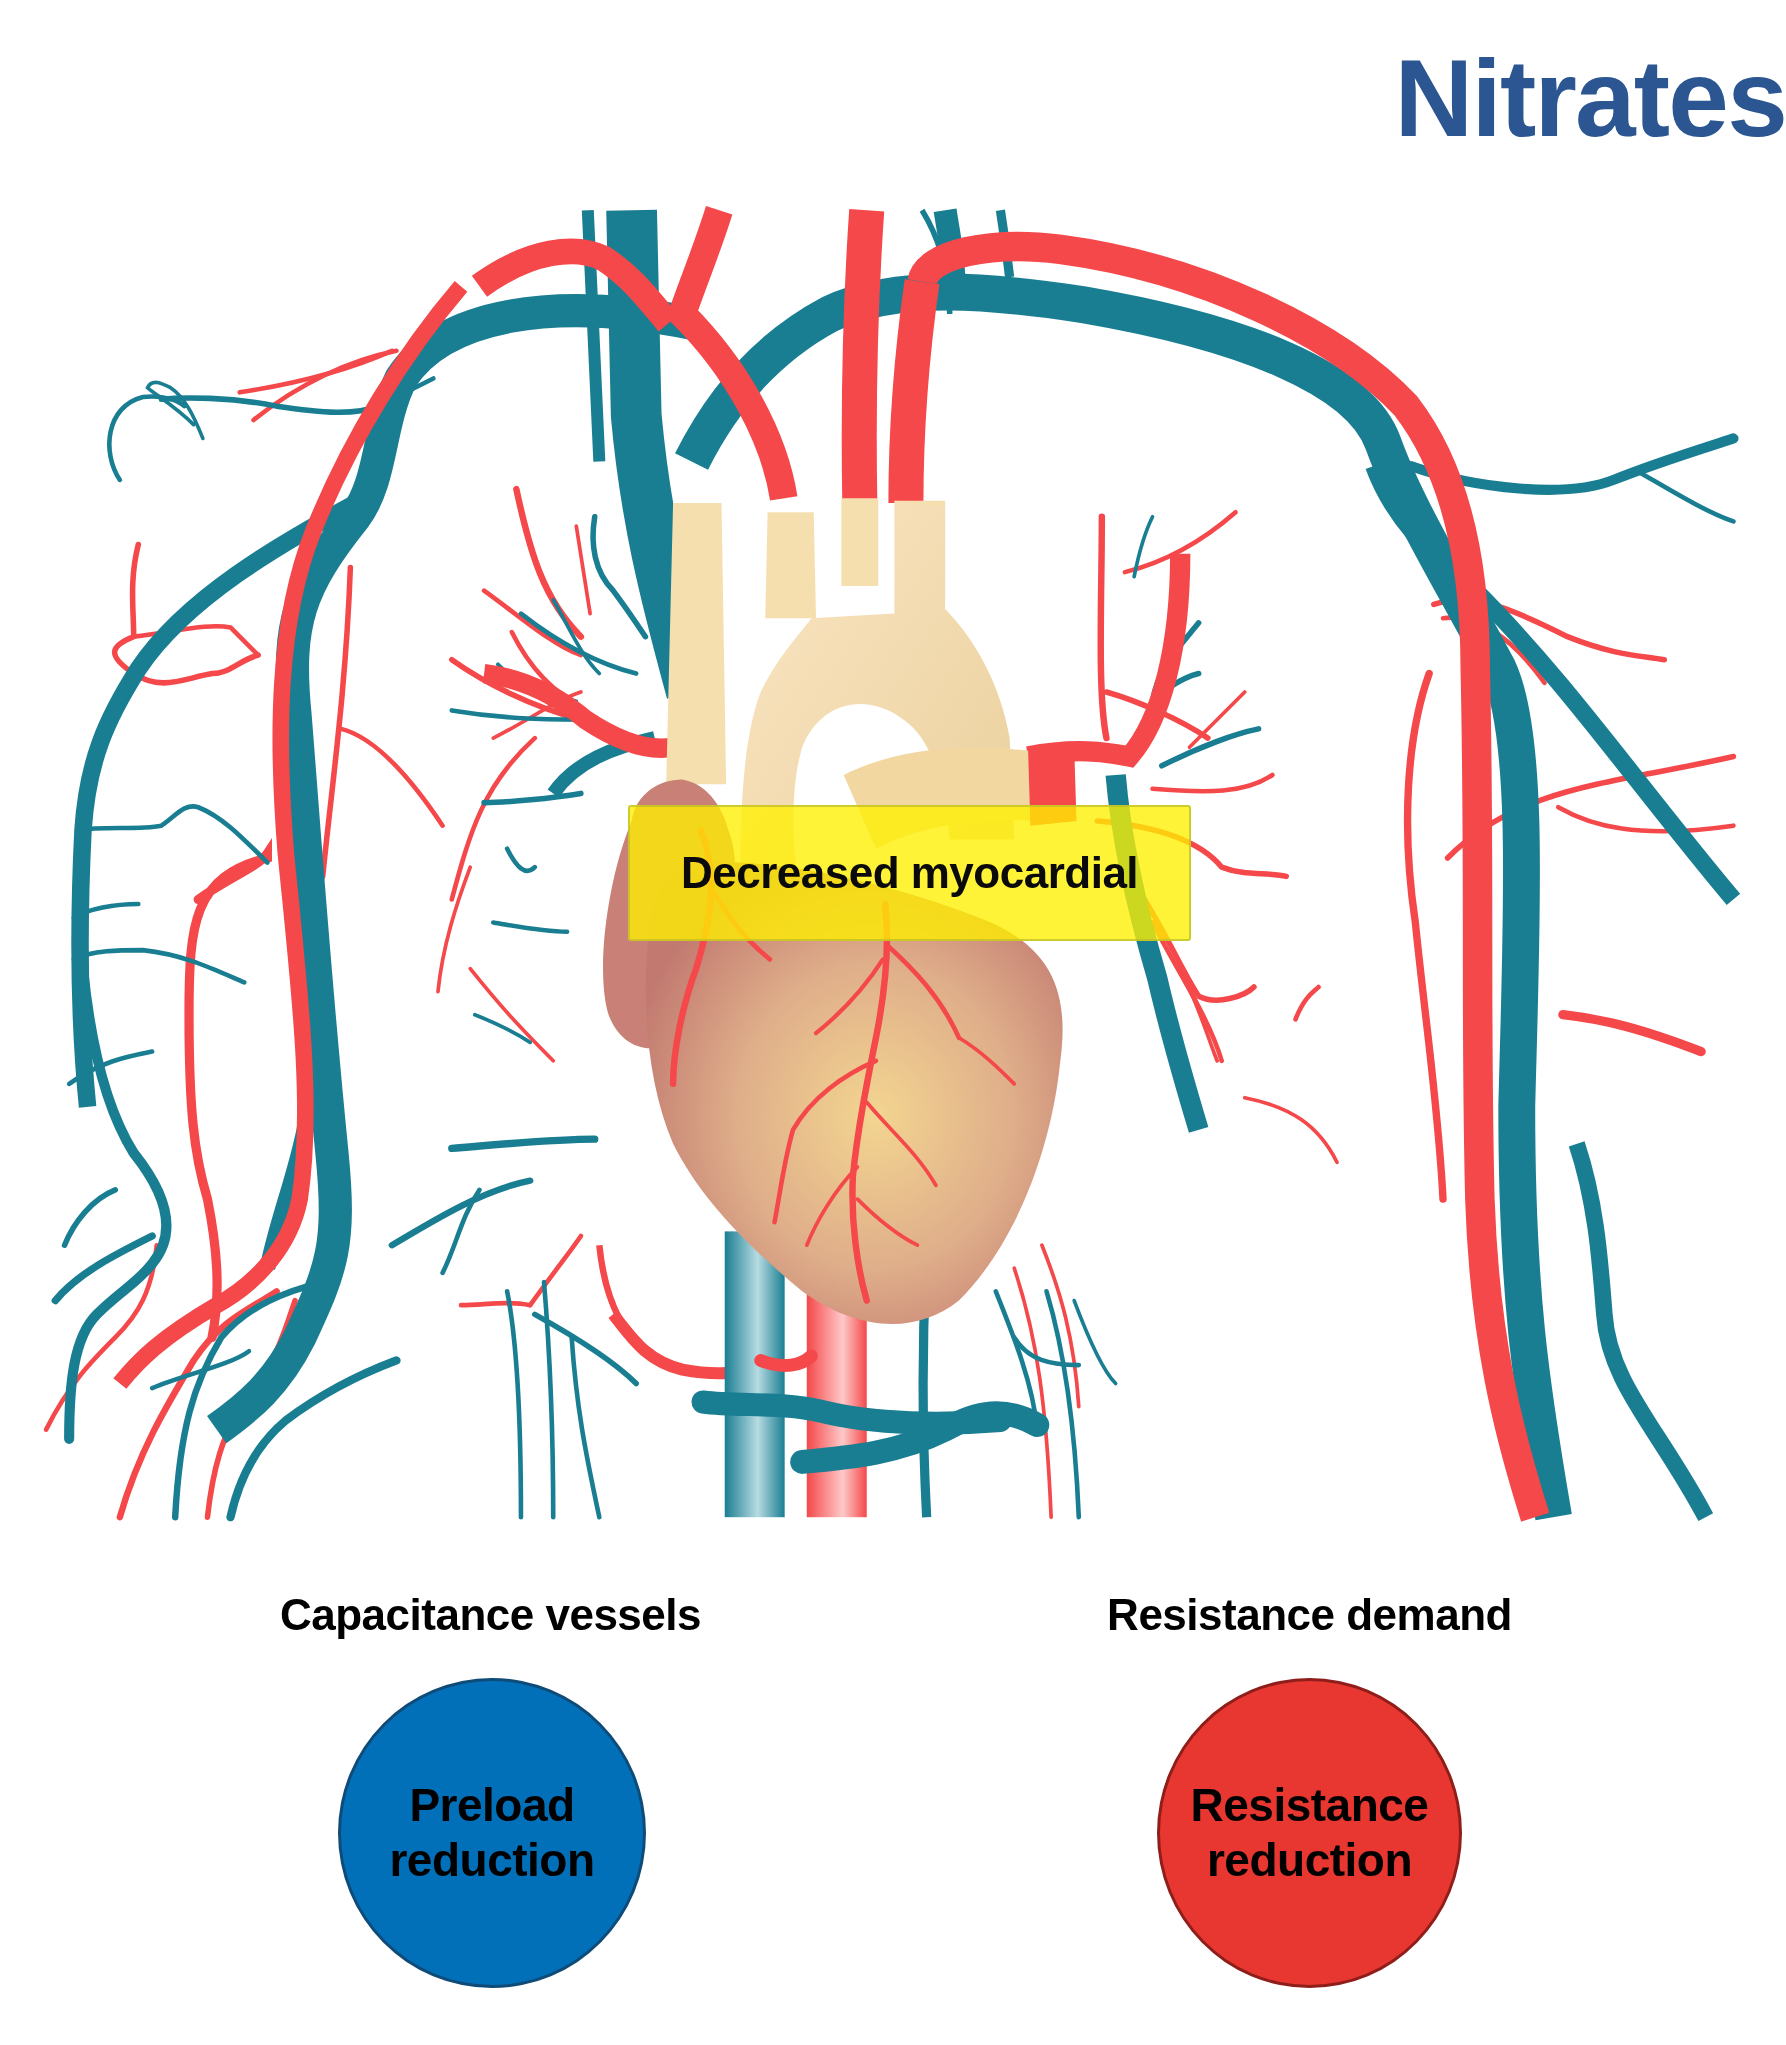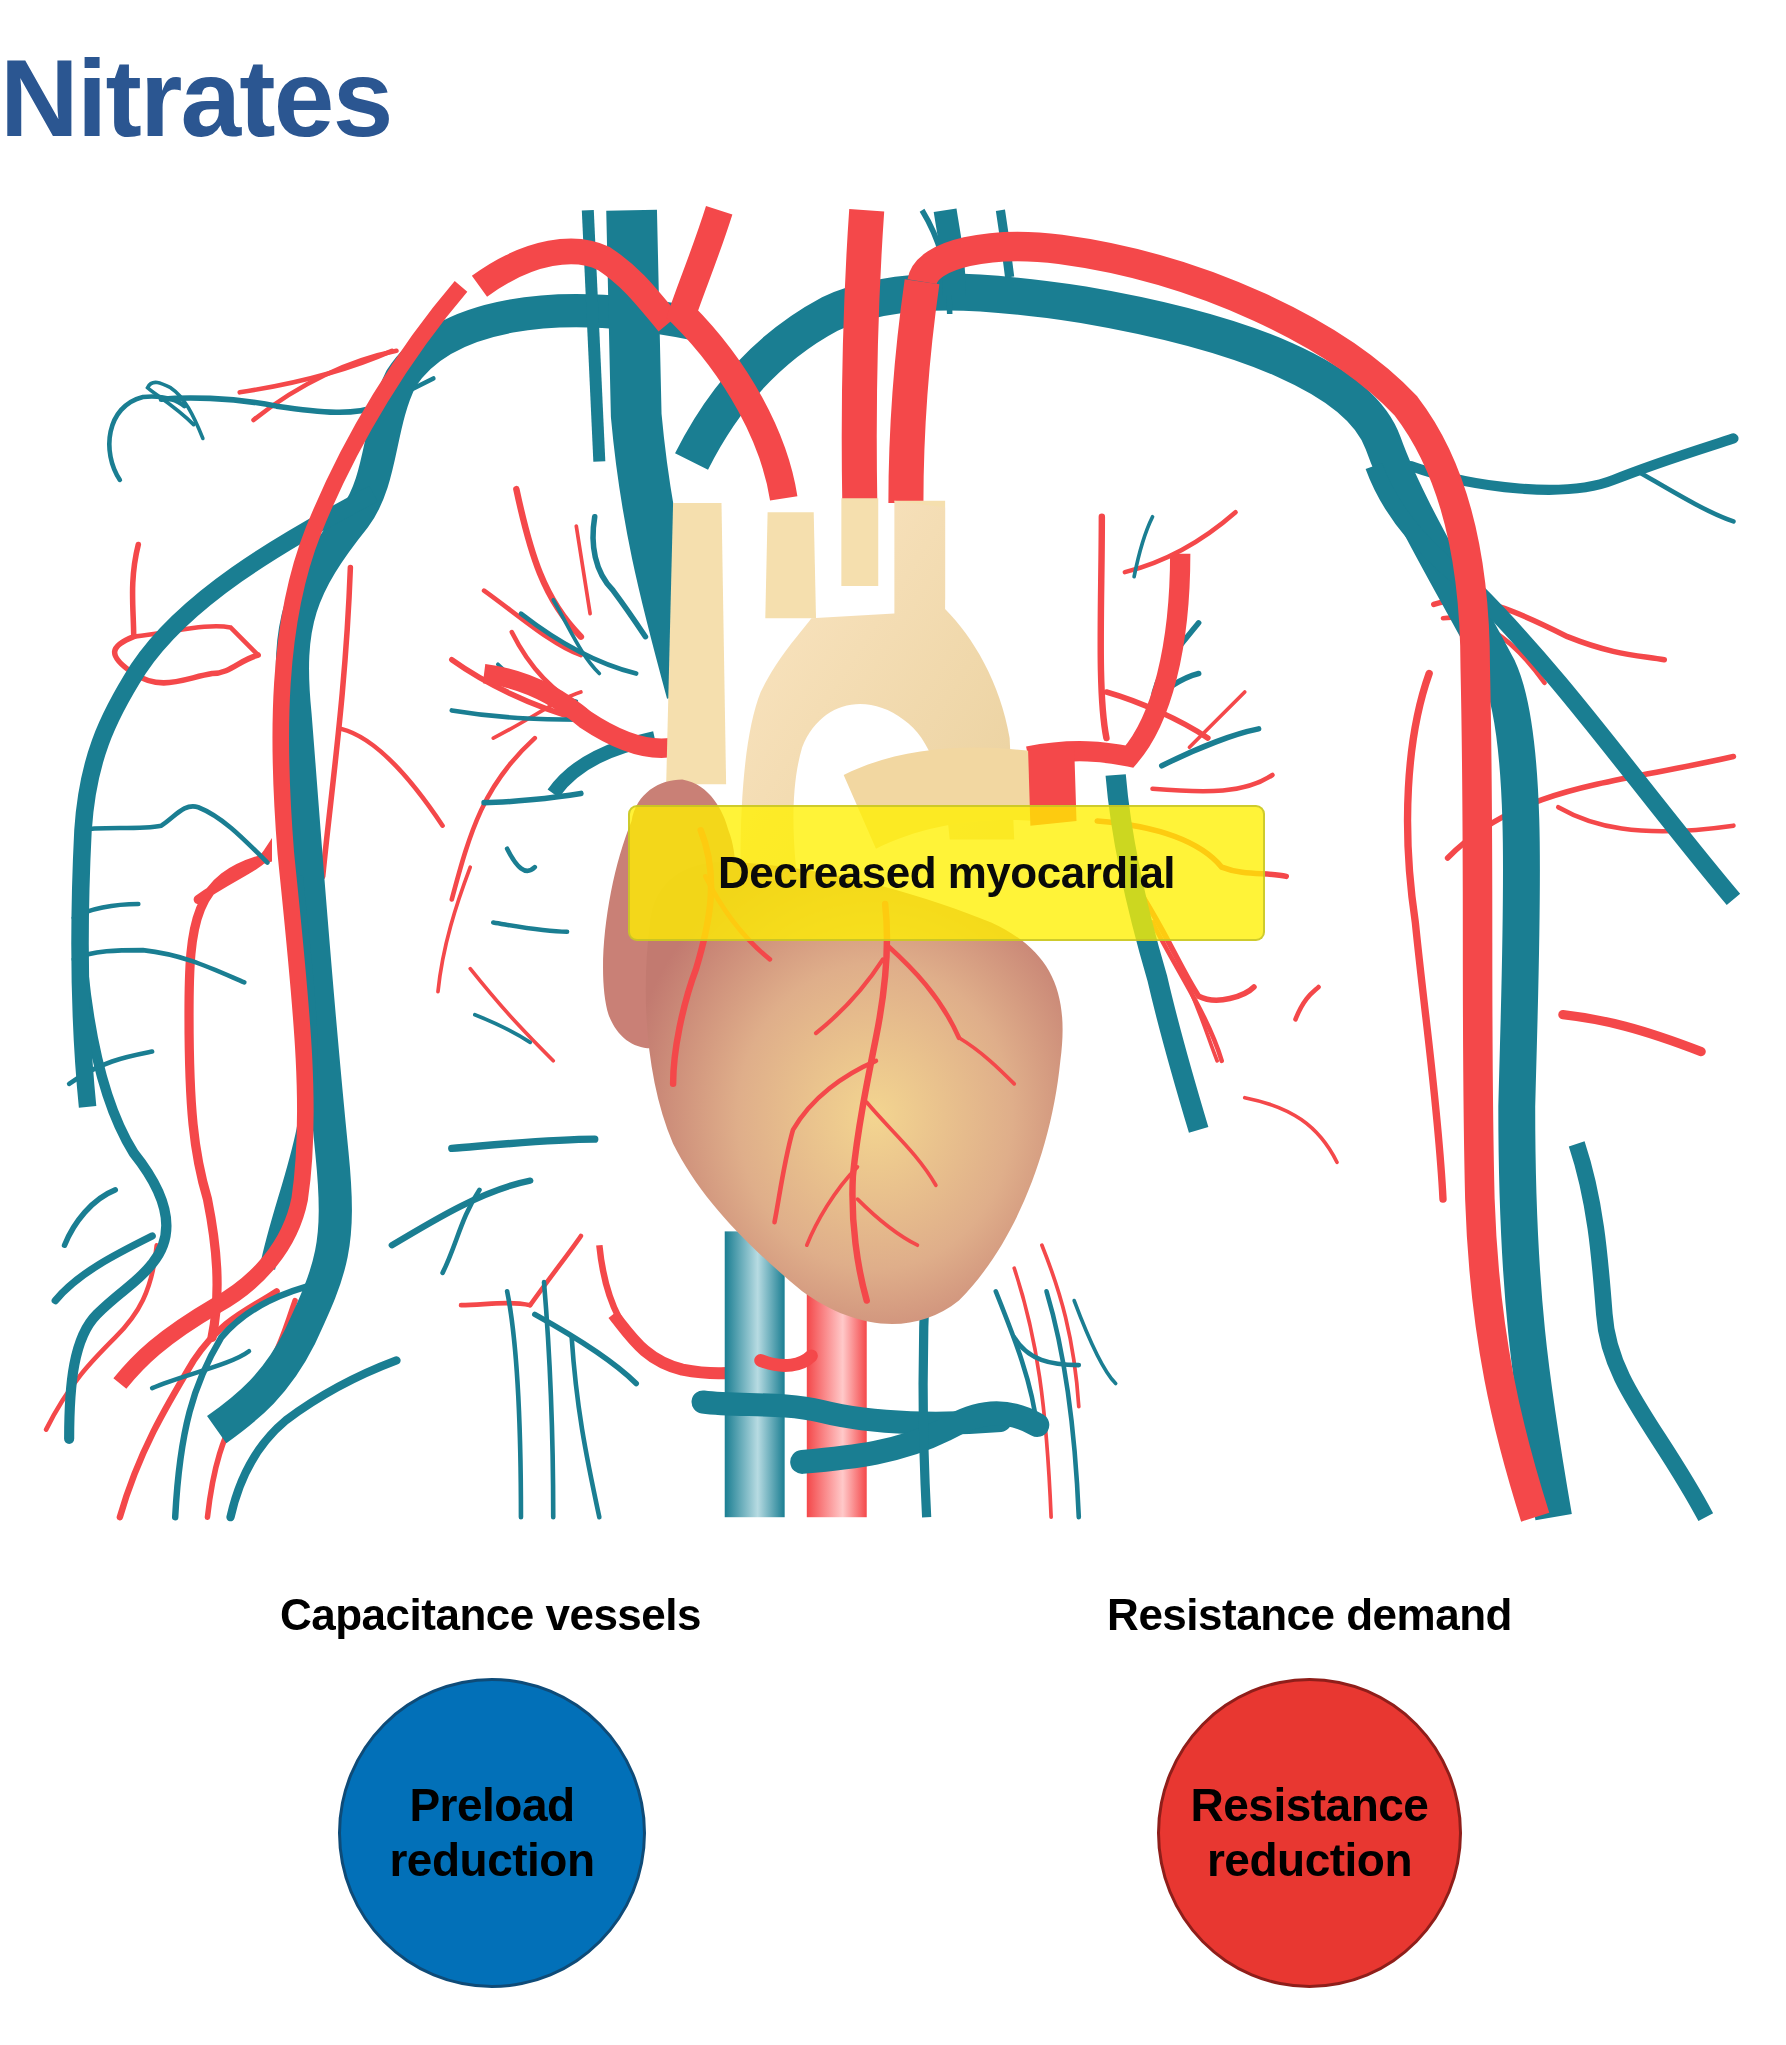--- a/index.html
+++ b/index.html
@@ -1,23 +1,23 @@
 <!DOCTYPE html>
 <html style="font-size:7.4px"><head>
 <meta charset="utf-8">
 <style>
   html, body { margin: 0; padding: 0; background: #ffffff; }
   body { width: 1786px; height: 2046px; position: relative; overflow: hidden;
          font-family: "Liberation Sans", "DejaVu Sans", sans-serif; }
-  .title { position: absolute; left: 0; width: 1786px; top: 44px; text-align: left;
+  .title { position: absolute; left: 0; width: 1786px; top: 44px; text-align: right;
            font-size: 109px; font-weight: 700; color: #2b5691; letter-spacing: -1.8px; line-height: 1; }
   svg.illus { position: absolute; left: 0; top: 0; }
-  .callout { position: absolute; left: 628px; top: 805px; width: 637px; height: 136px;
+  .callout { position: absolute; left: 628px; top: 805px; width: 563px; height: 136px;
              background: rgba(255, 240, 0, 0.78); border: 2.3px solid rgba(190, 190, 40, 0.75);
-             border-radius: 9px; box-sizing: border-box; display: flex; flex-direction: column;
+             border-radius: 3px; box-sizing: border-box; display: flex; flex-direction: column;
              justify-content: center; align-items: center; }
   .callout span { display: block; font-size: 44px; font-weight: 700; color: #0a0a0a;
                   line-height: 1.24; letter-spacing: -0.5px; text-align: center; }
   .label { position: absolute; top: 1593px; font-size: 44px; font-weight: 700; color: #000000;
            letter-spacing: -0.5px; text-align: center; width: 553px; line-height: 1; }
   .circle { position: absolute; border-radius: 50%; box-sizing: border-box; display: flex;
             flex-direction: column; justify-content: center; align-items: center; }
   .circle span { display: block; color: #000000; font-size: 46px; font-weight: 700;
                  line-height: 1.2; letter-spacing: -0.5px; }
   .c-blue { left: 338px; top: 1678px; width: 308px; height: 310px; background: #0270b8; border: 3.7px solid #0e4b78; }

